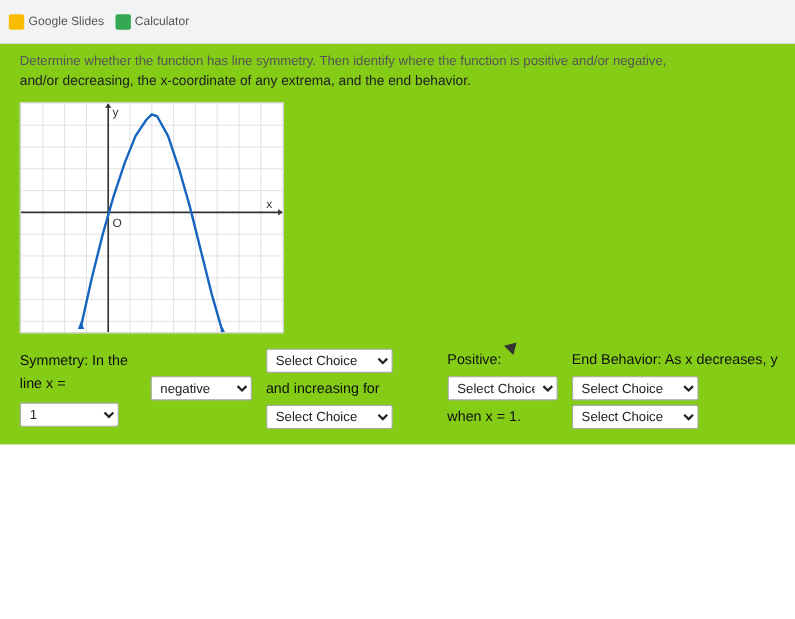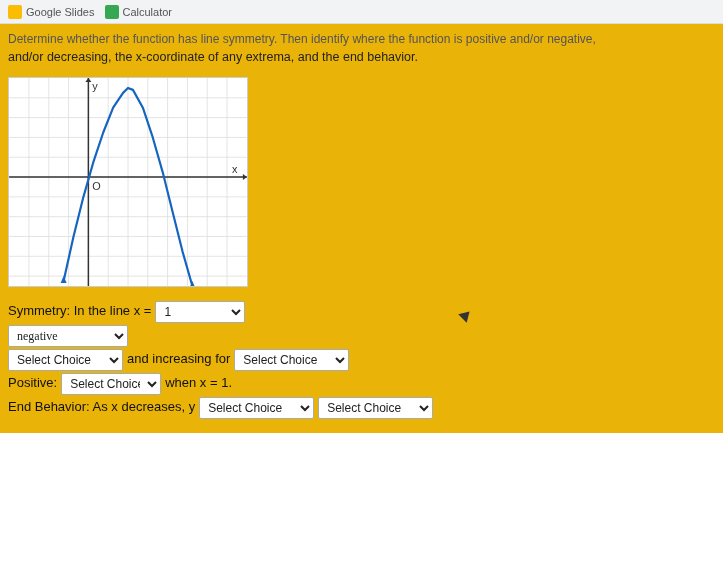--- a/index.html
+++ b/index.html
@@ -16,21 +16,21 @@
     
     .browser-bar {
       background: #f1f3f4;
       display: flex;
       align-items: center;
       padding: 4px 8px;
       gap: 10px;
       font-size: 11px;
       color: #333;
       border-bottom: 1px solid #ddd;
-      height: 24px;
+      height: 40px;
     }
     .browser-bar-item {
       display: flex;
       align-items: center;
       gap: 4px;
       color: #555;
       font-size: 11px;
     }
     .google-slides-icon {
       width: 14px;
@@ -49,22 +49,22 @@
     .favicon {
       width: 14px;
       height: 14px;
       display: inline-block;
       background: #1a73e8;
       border-radius: 2px;
     }
 
     
     .main-content {
-      padding: 6px 14px 14px 8px;
-      background: #eab308;
+      padding: 6px 14px 14px 18px;
+      background: #84cc16;
     }
 
     
     .instruction-text {
       font-size: 12.5px;
       color: #222;
       line-height: 1.5;
       margin-bottom: 10px;
     }
     .instruction-text .partial-top {
@@ -85,22 +85,22 @@
 
     
     .graph-svg {
       width: 100%;
       height: 100%;
     }
 
     
     .answers {
       display: flex;
-      flex-direction: column;
-      gap: 2px;
+      flex-direction: row;
+      gap: 13px;
       font-size: 13px;
       color: #222;
     }
 
     .answer-row {
       display: flex;
       align-items: center;
       flex-wrap: wrap;
       gap: 4px;
       line-height: 1.6;
@@ -121,22 +121,21 @@
       border-radius: 2px;
       height: 22px;
       cursor: pointer;
       appearance: auto;
     }
 
     .symmetry-select {
       width: 90px;
     }
     .posneg-select {
-      width: 120px;
-      font-family: Liberation Serif, serif;
+      width: 92px;
     }
     .choice-select {
       width: 115px;
     }
     .extrema-select {
       width: 100px;
     }
     .end-select {
       width: 115px;
     }

